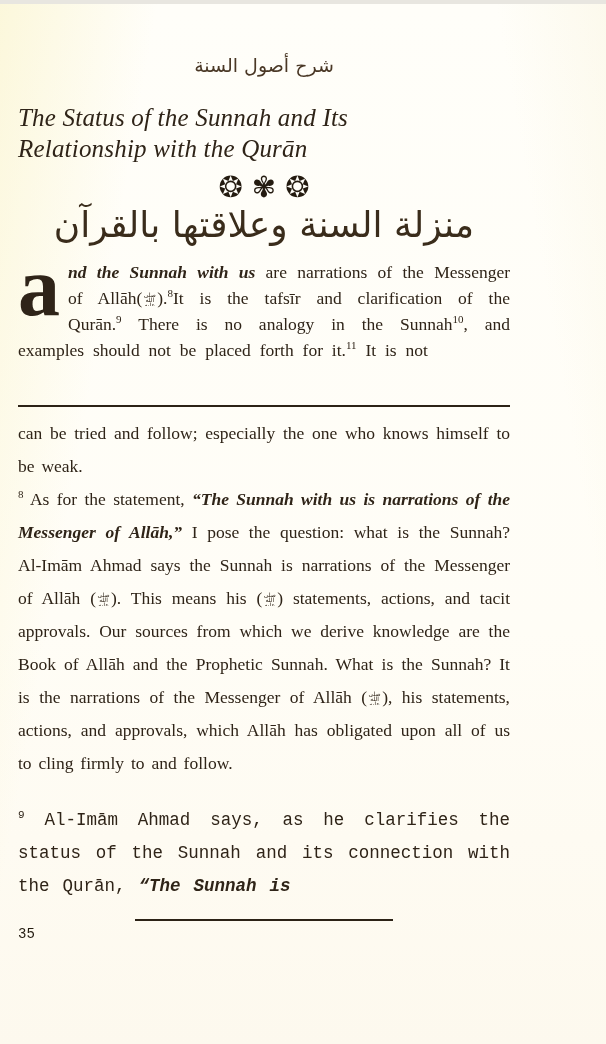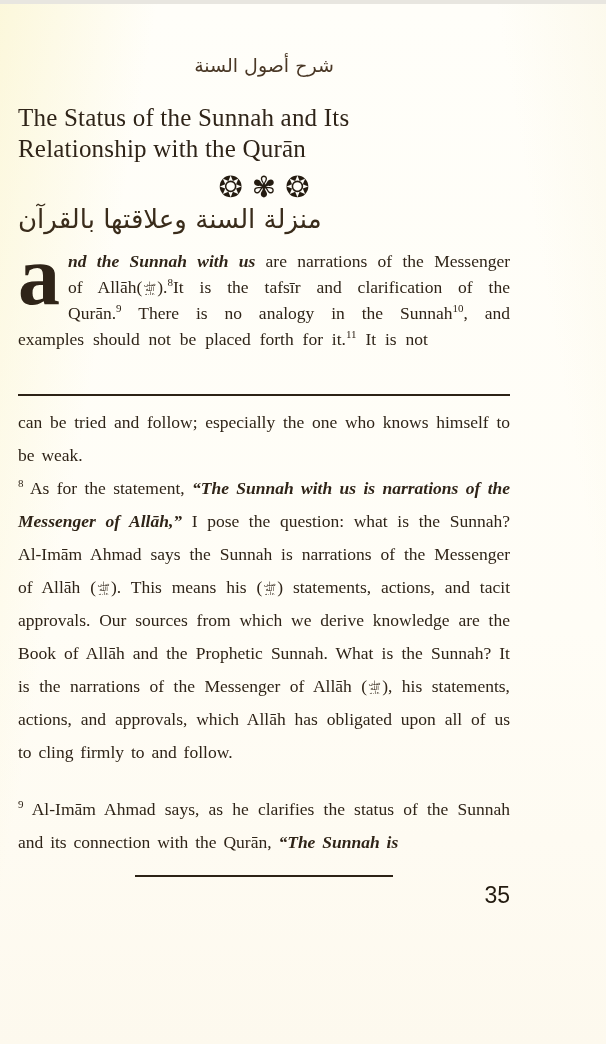--- a/index.html
+++ b/index.html
@@ -25,36 +25,37 @@
     color:#4a3826;
     direction:rtl;
   }
   .chapter-title{
     margin-top:26px;
     font-size:25px;
     line-height:31px;
     max-width:420px;
     letter-spacing:.2px;
     font-weight:400;
+    font-style:italic;
   }
   .ornament{
     margin-top:6px;
     text-align:center;
     font-family:"DejaVu Sans", sans-serif;
     font-size:29px;
     letter-spacing:9px;
     text-indent:9px;
     color:#241b10;
   }
   .calligraphy{
     margin-top:0px;
-    text-align:left;
+    text-align:center;
     direction:rtl;
     font-family:"DejaVu Sans", sans-serif;
-    font-size:26px;
+    font-size:36px;
     color:#3a2c1b;
   }
 
   .body-par{
     margin-top:14px;
     text-align:justify;
     font-size:17.5px;
     line-height:26px;
     word-spacing:4.5px;
   }
@@ -74,21 +75,21 @@
     border-top:2px solid #2c2216;
   }
   .footnotes{
     margin-top:10px;
     font-size:17.5px;
     line-height:33px;
     text-align:justify;
     word-spacing:2.5px;
   }
   .footnotes p{margin:0;}
-  .fn9{margin-top:24px !important;}
+  .fn9{margin-top:24px !important;font-family:Liberation Mono, monospace;}
 
   .seg-b{font-weight:700;font-style:italic;}
   .seg-bi{font-weight:700;font-style:italic;}
   .seg-sup{vertical-align:super;font-size:11px;line-height:0;}
   .seg-saw{
     display:inline-block;
     width:15px;height:14px;
     overflow:hidden;
     font-family:"DejaVu Sans", sans-serif;
     font-size:6px;line-height:5px;
@@ -98,24 +99,24 @@
     word-spacing:0;
   }
 
   .bottom-rule{
     width:258px;
     margin:16px auto 0;
     border:none;
     border-top:2px solid #2c2216;
   }
   .page-number{
-    text-align:right;
+    text-align:left;
     margin-top:5px;
-    font-family:Liberation Sans, sans-serif;
-    font-size:23px;
+    font-family:Liberation Mono, monospace;
+    font-size:14px;
     color:#231b10;
   }
 </style>
 </head>
 <body>
 
 <div class="page">
   <div class="content">
 
     <div class="header-arabic">شرح أصول السنة</div>

